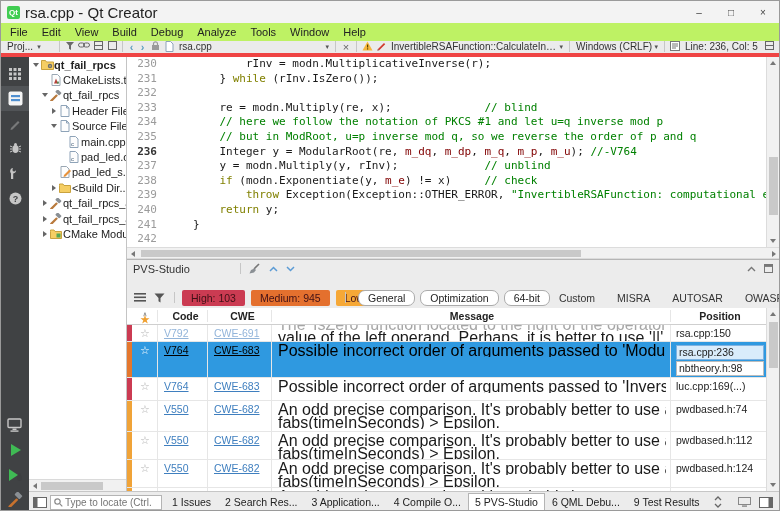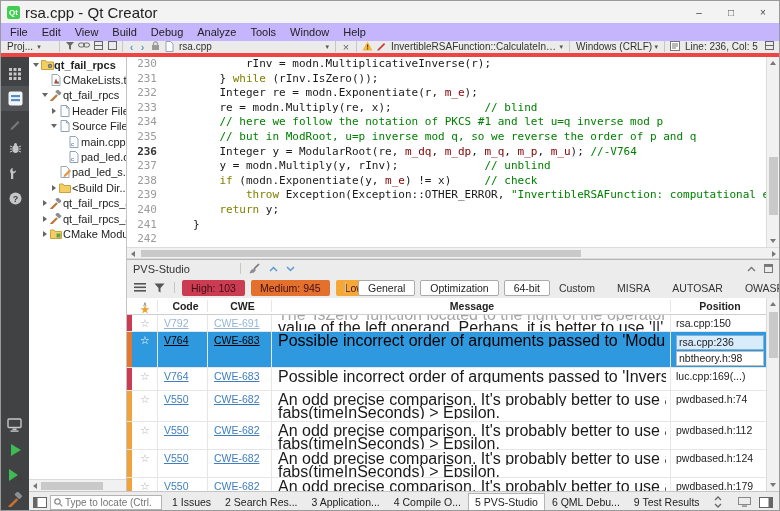--- a/index.html
+++ b/index.html
@@ -9,21 +9,21 @@
 
   
   .titlebar { height:22px; background:#f3f3f3; display:flex; align-items:center; padding-left:6px; }
   .qt-logo { width:13px; height:13px; background:#41cd52; border-radius:2px; color:#fff;
              font-size:8px; font-weight:bold; display:flex; align-items:center; justify-content:center; margin-right:5px; }
   .title-text { font-size:15px; color:#222; }
   .win-btns { margin-left:auto; display:flex; height:22px; }
   .win-btn { width:32px; display:flex; align-items:center; justify-content:center; color:#444; font-size:10px; }
 
   
-  .menubar { height:18px; background:#c4b5fd; display:flex; align-items:center; padding-left:2px; }
+  .menubar { height:18px; background:#bef264; display:flex; align-items:center; padding-left:2px; }
   .menu-item { padding:1px 7px; font-size:11px; }
 
   
   .toolbar { height:16px; background:#ebebeb; border-bottom:4px solid #ef4444; display:flex;
              align-items:flex-start; font-size:10px; color:#333; padding:0 3px; white-space:nowrap; }
   .tb-sep { width:1px; height:11px; background:#c6c6c6; margin:0 3px; flex:none; }
   .tb-ic { width:14px; text-align:center; flex:none; display:flex; align-items:center; justify-content:center; }
   .tb-combo { display:flex; align-items:center; padding:0 3px; }
   .caret { font-size:7px; color:#555; margin-left:4px; }
   .nav-ch { color:#5d9ec0; font-size:11px; font-weight:bold; width:11px; text-align:center; }
@@ -69,23 +69,23 @@
   .seg-s { color:#008000; } .seg-f { color:#800000; }
   .editor-vscroll { width:13px; background:#f1f1f1; border-left:1px solid #dcdcdc; position:relative; flex:none; }
   .editor-hscroll { height:12px; background:#f1f1f1; border-top:1px solid #dcdcdc; border-bottom:1px solid #dcdcdc; position:relative; }
 
   
   .pvs-panel { height:232px; border-top:1px solid #b5b5b5; display:flex; flex-direction:column; background:#ececec; }
   .pvs-header { height:17px; display:flex; align-items:center; padding:0 6px; }
   .pvs-title { font-size:11px; color:#333; width:104px; }
   .pvs-hic { margin:0 4px; display:flex; align-items:center; }
   .pvs-right { margin-left:auto; display:flex; align-items:center; gap:8px; }
-  .pvs-filterbar { height:21px; display:flex; align-items:center; padding:0 5px; gap:4px; }
+  .pvs-filterbar { height:21px; display:flex; align-items:center; padding:0 5px; gap:4px;margin-top:10px; }
   .badge { font-size:10.5px; padding:2px 9px; border-radius:2px; color:#401016; flex:none; }
-  .pvs-tab { font-size:10.5px; background:#fff; border:1px solid #ababab; padding:1px 9px; border-radius:2px; margin-left:5px; flex:none; }
+  .pvs-tab { font-size:10.5px; background:#fff; border:1px solid #ababab; padding:1px 9px; border-radius:7px; margin-left:5px; flex:none; }
   .pvs-flat { font-size:10.5px; color:#333; padding:1px 6px; margin-left:10px; flex:none; }
 
   .pvs-table { flex:1; background:#fff; position:relative; overflow:hidden; }
   .tbl-inner { margin-right:13px; }
   .tbl-scroll { position:absolute; right:0; top:0; bottom:0; width:13px; background:#f1f1f1; border-left:1px solid #dcdcdc; }
   .tbl-head { height:17px; display:flex; border-bottom:1px solid #cfcfcf; font-weight:bold; font-size:10.5px; align-items:center; }
   .tbl-row { display:flex; border-bottom:1px solid #e6e6e6; overflow:hidden; align-items:stretch; background:#fff; }
   .c-bar { width:6px; flex:none; } .c-bar i { display:block; width:5px; height:100%; }
   .c-star { width:24px; flex:none; text-align:center; color:#b4b4b4; font-size:11px; padding-top:2px; }
   .c-code { width:50px; flex:none; padding:2px 0 0 6px; } .c-cwe { width:64px; flex:none; padding:2px 0 0 6px; }
@@ -456,21 +456,21 @@
             <span class="arr arr-left"></span>
             <span class="thumb" style="left:12px; top:2px; height:8px; width:62px;"></span>
           </div>
         </div>
 
         <div class="editor-col">
           <div class="editor-area">
             <div class="gutter-codes" id="code-lines">
                 <div class="code-line"><span class="gut">230</span><span><span class="seg-p">        rInv = modn.MultiplicativeInverse(r);</span></span></div>
                 <div class="code-line"><span class="gut">231</span><span><span class="seg-p">    } </span><span class="seg-k">while</span><span class="seg-p"> (rInv.IsZero());</span></span></div>
-                <div class="code-line"><span class="gut">232</span><span><span class="seg-p">    Integer re = modn.Exponentiate(r, </span><span class="seg-f">m_e</span><span class="seg-p">);</span></span></div>
+                <div class="code-line"><span class="gut">232</span></div>
                 <div class="code-line"><span class="gut">233</span><span><span class="seg-p">    re = modn.Multiply(re, x);              </span><span class="seg-c">// blind</span></span></div>
                 <div class="code-line"><span class="gut">234</span><span><span class="seg-p">    </span><span class="seg-c">// here we follow the notation of PKCS #1 and let u=q inverse mod p</span></span></div>
                 <div class="code-line"><span class="gut">235</span><span><span class="seg-p">    </span><span class="seg-c">// but in ModRoot, u=p inverse mod q, so we reverse the order of p and q</span></span></div>
                 <div class="code-line"><span class="gut cur">236</span><span><span class="seg-p">    Integer y = ModularRoot(re, </span><span class="seg-f">m_dq</span><span class="seg-p">, </span><span class="seg-f">m_dp</span><span class="seg-p">, </span><span class="seg-f">m_q</span><span class="seg-p">, </span><span class="seg-f">m_p</span><span class="seg-p">, </span><span class="seg-f">m_u</span><span class="seg-p">); </span><span class="seg-c">//-V764</span></span></div>
                 <div class="code-line"><span class="gut">237</span><span><span class="seg-p">    y = modn.Multiply(y, rInv);             </span><span class="seg-c">// unblind</span></span></div>
                 <div class="code-line"><span class="gut">238</span><span><span class="seg-p">    </span><span class="seg-k">if</span><span class="seg-p"> (modn.Exponentiate(y, </span><span class="seg-f">m_e</span><span class="seg-p">) != x)     </span><span class="seg-c">// check</span></span></div>
                 <div class="code-line"><span class="gut">239</span><span><span class="seg-p">        </span><span class="seg-k">throw</span><span class="seg-p"> Exception(Exception::OTHER_ERROR, </span><span class="seg-s">"InvertibleRSAFunction: computational error</span></span></div>
                 <div class="code-line"><span class="gut">240</span><span><span class="seg-p">    </span><span class="seg-k">return</span><span class="seg-p"> y;</span></span></div>
                 <div class="code-line"><span class="gut">241</span><span><span class="seg-p">}</span></span></div>
                 <div class="code-line"><span class="gut">242</span><span></span></div>

